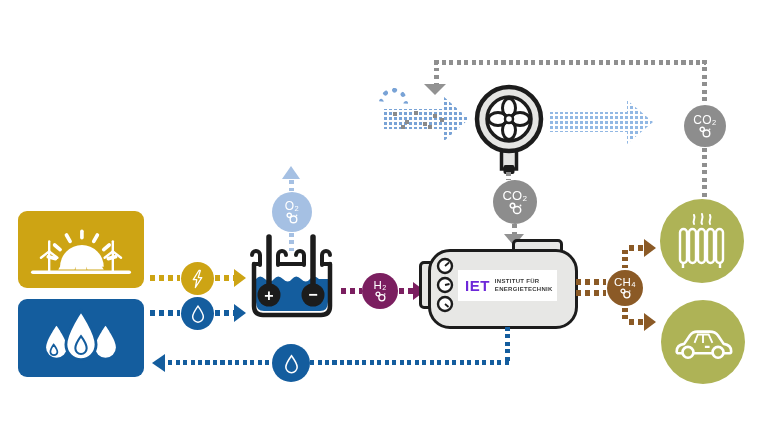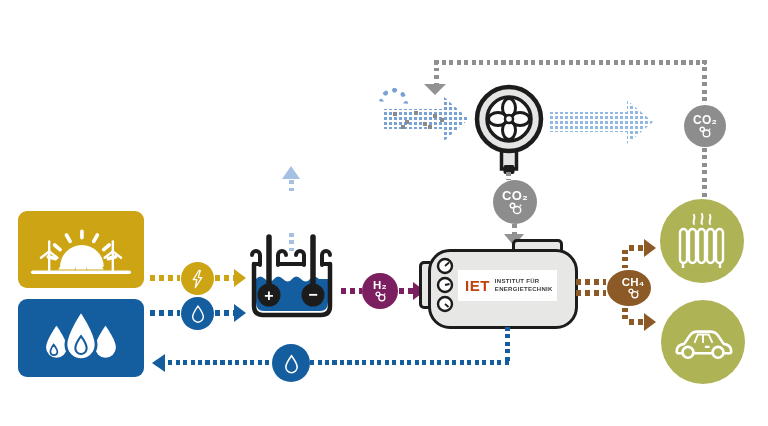--- a/index.html
+++ b/index.html
@@ -7,33 +7,33 @@
   .abs{position:absolute;}
   
   .src-box{position:absolute;border-radius:9px;display:flex;align-items:center;justify-content:center;}
   
   .dh{position:absolute;height:5px;background-image:repeating-linear-gradient(90deg,var(--c) 0 4px,transparent 4px 7.5px);}
   .dv{position:absolute;width:5px;background-image:repeating-linear-gradient(180deg,var(--c) 0 4px,transparent 4px 7.5px);}
   .trail{position:absolute;height:6px;background-image:repeating-linear-gradient(90deg,var(--c) 0 5px,transparent 5px 9px);}
   
   .ah{position:absolute;width:0;height:0;}
   
-  .gas{position:absolute;border-radius:50%;display:flex;flex-direction:column;align-items:center;justify-content:center;color:#fff;font-weight:bold;line-height:1;}
+  .gas{position:absolute;border-radius:50%;display:flex;flex-direction:column;align-items:center;justify-content:center;color:#fff;font-weight:normal;line-height:1;}
   .gas .lbl{letter-spacing:.2px;}
   
   .feed{position:absolute;border-radius:50%;display:flex;align-items:center;justify-content:center;}
   
   .pxarrow{position:absolute;background-image:radial-gradient(circle,var(--c) 1.7px,transparent 1.8px);background-size:5px 5px;}
   .speck{position:absolute;width:3.5px;height:3.5px;background:#8a8a8a;}
   .curl{position:absolute;width:19px;height:19px;border:5px dotted #79a3d6;border-radius:50%;border-bottom-color:transparent;border-left-color:transparent;transform:rotate(-40deg);}
   
   .reactor{position:absolute;background:#e7e7e5;border:3.5px solid #1c1c1c;border-radius:22px;}
   .reactor-cap{position:absolute;background:#e7e7e5;border:3.5px solid #1c1c1c;border-radius:5px;}
   .iet{position:absolute;background:#ffffff;display:flex;align-items:center;gap:5px;padding-left:7px;box-sizing:border-box;}
-  .iet .abbr{color:#c2410c;font-weight:bold;font-size:15px;letter-spacing:.5px;}
+  .iet .abbr{color:#6d28d9;font-weight:bold;font-size:15px;letter-spacing:.5px;}
   .iet .inst{display:flex;flex-direction:column;gap:1px;color:#3a3a3a;font-weight:bold;font-size:6px;letter-spacing:.3px;line-height:1.1;}
   .gauge{position:absolute;}
   .big-circle{position:absolute;border-radius:50%;background:#aeb356;display:flex;align-items:center;justify-content:center;}
 </style>
 </head>
 <body>
 
 <div class="canvas">
 
   <div class="dh" style="--c:#8f8f8f;left:434px;top:60px;width:272px;"></div>
@@ -157,20 +157,28 @@
       <line x1="25" y1="5" x2="25" y2="56"></line>
       <line x1="69" y1="5" x2="69" y2="56"></line>
     </g>
     <circle cx="25" cy="63" r="11.5" fill="#1c1c1c"></circle>
     <circle cx="69" cy="63" r="11.5" fill="#1c1c1c"></circle>
     <text x="25" y="68.5" text-anchor="middle" fill="#fff" font-size="16" font-weight="bold">+</text>
     <text x="69" y="67.5" text-anchor="middle" fill="#fff" font-size="16" font-weight="bold">−</text>
   </svg>
 
   <div class="dv" style="--c:#a5c0e3;left:289px;top:233px;height:18px;"></div>
+  <div class="gas" style="left:272px;top:192px;width:40px;height:40px;background:#a5c0e3;font-size:12px;">
+    <span class="lbl">O₂</span>
+    <svg width="14" height="12" viewBox="0 0 14 13">
+        <circle cx="8.6" cy="8" r="3.6" fill="none" stroke="#fff" stroke-width="1.5"></circle>
+        <circle cx="4" cy="3.6" r="2.3" fill="none" stroke="#fff" stroke-width="1.5"></circle>
+        <circle cx="12" cy="3.5" r="0.9" fill="#fff"></circle>
+      </svg>
+  </div>
   <div class="dv" style="--c:#a5c0e3;left:289px;top:180px;height:11px;"></div>
   <div class="ah" style="left:282px;top:166px;border-left:9px solid transparent;border-right:9px solid transparent;border-bottom:13px solid #a5c0e3;"></div>
 
   <div class="trail" style="--c:#7b1f60;left:341px;top:288px;width:21px;"></div>
   <div class="gas" style="left:362px;top:273px;width:36px;height:36px;background:#7b1f60;font-size:11.5px;justify-content:center;">
     <span class="lbl">H₂</span>
     <svg width="13" height="11" viewBox="0 0 14 13">
         <circle cx="8.6" cy="8" r="3.6" fill="none" stroke="#fff" stroke-width="1.5"></circle>
         <circle cx="4" cy="3.6" r="2.3" fill="none" stroke="#fff" stroke-width="1.5"></circle>
         <circle cx="12" cy="3.5" r="0.9" fill="#fff"></circle>
@@ -197,21 +205,21 @@
   <div class="iet" style="left:458px;top:270px;width:99px;height:31px;">
     <span class="abbr">IET</span>
     <span class="inst">
       <span>INSTITUT FÜR</span>
       <span>ENERGIETECHNIK</span>
     </span>
   </div>
 
   <div class="trail" style="--c:#8b5a26;left:576px;top:279px;width:30px;"></div>
   <div class="trail" style="--c:#8b5a26;left:576px;top:290px;width:30px;"></div>
-  <div class="gas" style="left:607px;top:270px;width:36px;height:36px;background:#8b5a26;font-size:11.5px;padding-left:8px;">
+  <div class="gas" style="left:607px;top:270px;width:36px;height:36px;background:#8b5a26;font-size:11.5px;">
     <span class="lbl">CH₄</span>
     <svg width="13" height="11" viewBox="0 0 14 13">
         <circle cx="8.6" cy="8" r="3.6" fill="none" stroke="#fff" stroke-width="1.5"></circle>
         <circle cx="4" cy="3.6" r="2.3" fill="none" stroke="#fff" stroke-width="1.5"></circle>
         <circle cx="12" cy="3.5" r="0.9" fill="#fff"></circle>
       </svg>
   </div>
   <div class="dv" style="--c:#8b5a26;left:622px;top:250px;height:18px;width:6px;"></div>
   <div class="trail" style="--c:#8b5a26;left:629px;top:245px;width:15px;"></div>
   <div class="ah" style="left:644px;top:239px;border-top:9px solid transparent;border-bottom:9px solid transparent;border-left:12px solid #8b5a26;"></div>

